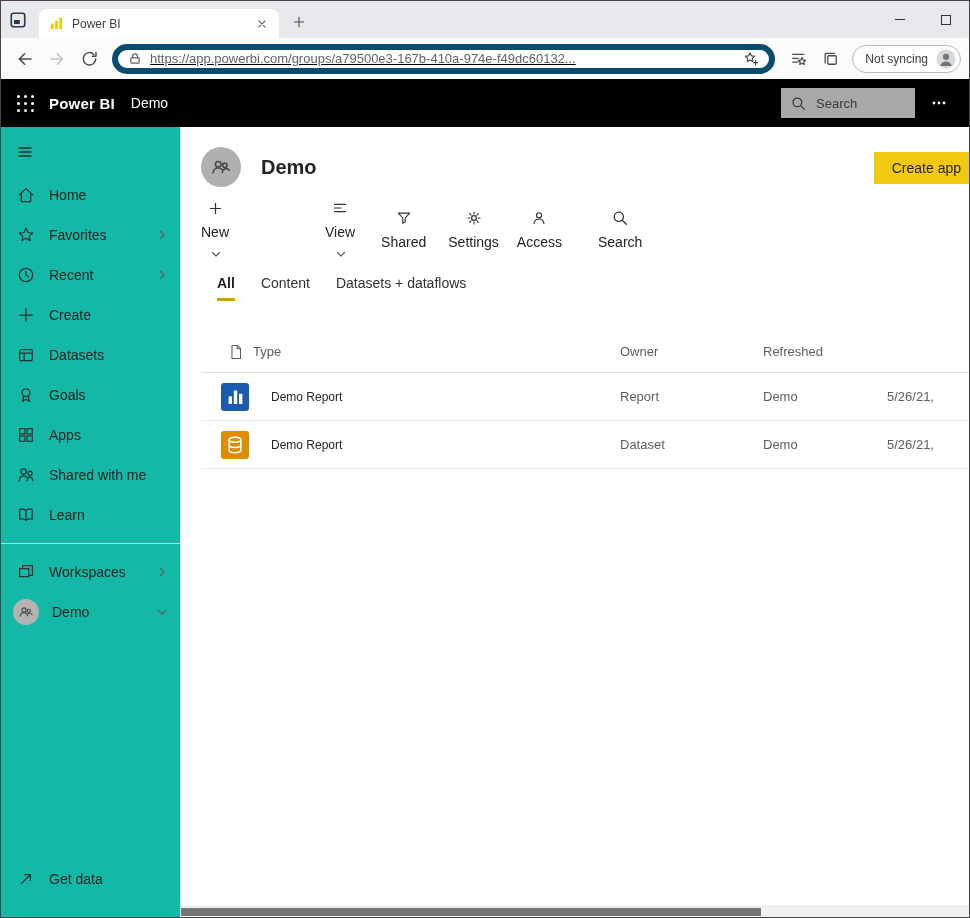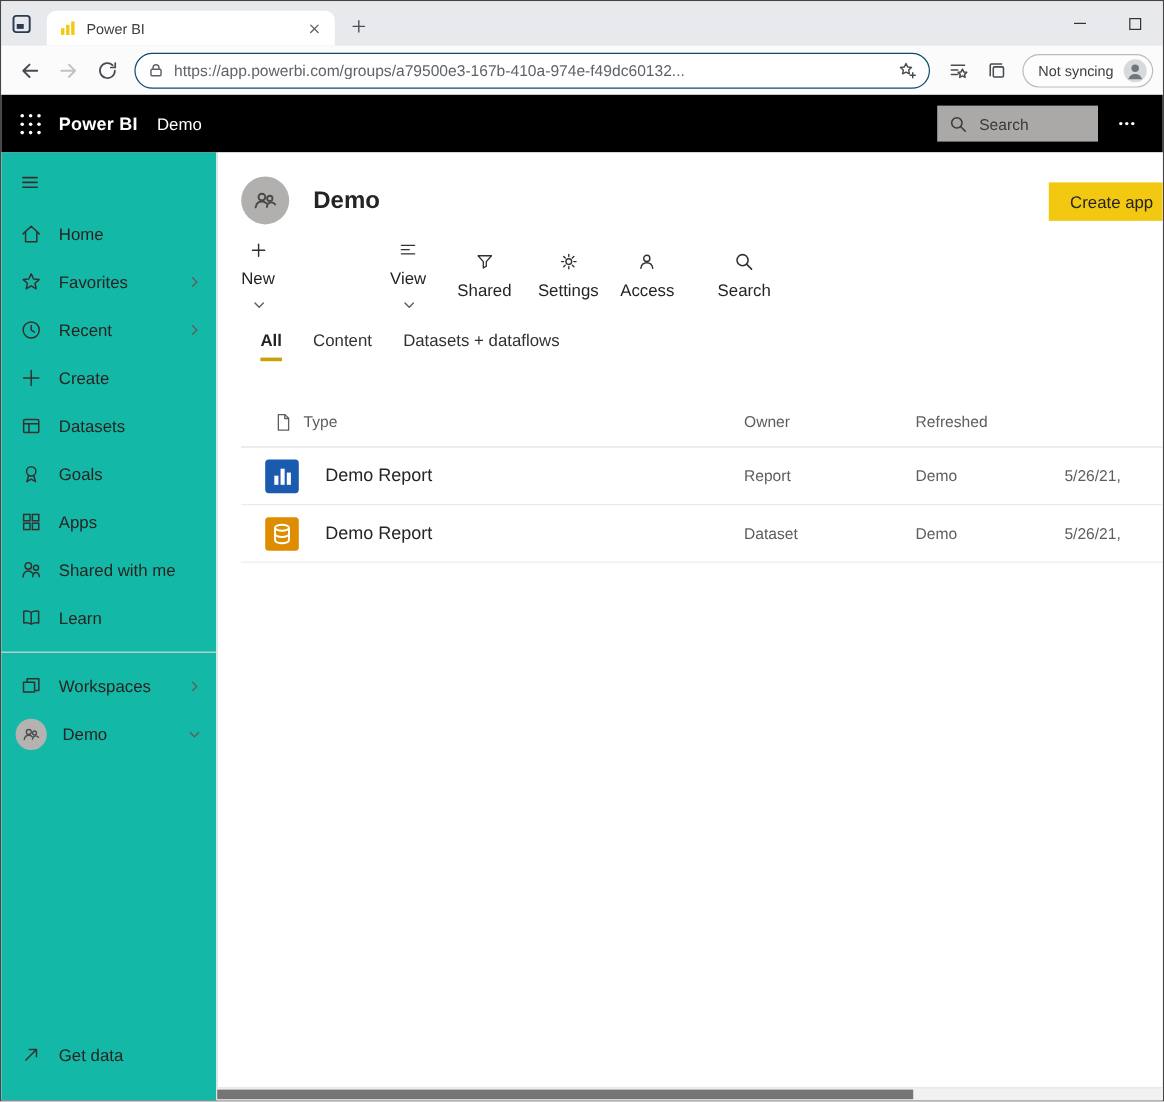--- a/index.html
+++ b/index.html
@@ -17,21 +17,21 @@
   .tab-close { width:18px; height:18px; border-radius:3px; }
   .newtab { margin:0 0 6px 10px; width:20px; height:20px; }
   .win-controls { position:absolute; right:0; top:0; height:37px; display:flex; }
   .win-btn { width:46px; height:37px; display:flex; align-items:center; justify-content:center; cursor:pointer; }
   .min-glyph { width:10px; height:1px; background:#333; display:block; }
   .max-glyph { width:10px; height:10px; border:1px solid #333; display:block; }
 
   
   .navbar { height:41px; background:#fbfbfc; display:flex; align-items:center; padding:0 8px; flex:0 0 auto; }
   .nav-btn { width:32px; height:32px; border-radius:4px; }
-  .addressbar { flex:1; min-width:0; height:30px; margin:0 7px; background:#fff; border:1px solid #0c4a6e; border-radius:15px; display:flex; align-items:center; padding:0 10px; cursor:text; }
+  .addressbar { flex:1; min-width:0; height:30px; margin:0 7px; background:#fff; border:6px solid #0c4a6e; border-radius:15px; display:flex; align-items:center; padding:0 10px; cursor:text;text-decoration:underline; }
   .url { flex:1; font-size:13px; color:#5f6369; white-space:nowrap; overflow:hidden; margin-left:8px; }
   .sync { height:28px; margin-left:6px; border:1px solid #b8bbbf; border-radius:14px; background:#fdfdfd; display:flex; align-items:center; gap:7px; padding:0 3px 0 12px; font-size:12px; color:#3c4043; cursor:pointer; white-space:nowrap; }
 
   
   .pbi-header { height:48px; background:#000; color:#fff; display:flex; align-items:center; flex:0 0 auto; }
   .waffle { width:48px; height:48px; display:flex; align-items:center; justify-content:center; cursor:pointer; }
   .waffle-grid { display:grid; grid-template-columns:repeat(3,3px); grid-gap:4px; }
   .waffle-grid span { width:3px; height:3px; background:#fff; border-radius:50%; display:block; }
   .brand { font-size:15px; font-weight:700; letter-spacing:.2px; cursor:pointer; }
   .hdr-ws { margin-left:16px; font-size:14px; }
@@ -75,21 +75,21 @@
   .tabs { display:flex; gap:26px; margin-top:30px; padding-left:16px; font-size:14px; color:#323130; }
   .tab-item { padding-bottom:7px; border-bottom:3px solid transparent; cursor:pointer; white-space:nowrap; }
   .tab-item.active { font-weight:700; color:#252423; border-bottom-color:#C8A008; }
 
   .table { margin-top:30px; }
   .trow { display:grid; grid-template-columns:52px 367px 143px 124px 220px; align-items:center; width:906px; }
   .thead { height:42px; color:#605e5c; font-size:13px; border-bottom:1px solid #e1dfdd; }
   .tdata { height:48px; border-bottom:1px solid #edebe9; cursor:pointer; }
   .doc-icon { margin-left:26px; display:flex; color:#605e5c; }
   .cell-pad { padding-left:18px; white-space:nowrap; overflow:hidden; }
-  .cell-name { padding-left:18px; font-size:15px; color:#252423; white-space:nowrap; }
+  .cell-name { padding-left:18px; font-size:12px; color:#252423; white-space:nowrap; }
   .cell-dim { font-size:13px; color:#605e5c; white-space:nowrap; }
   .row-icon { margin-left:20px; width:28px; height:28px; border-radius:3px; display:flex; align-items:center; justify-content:center; }
   .row-icon.report { background:#1A5BB0; }
   .row-icon.dataset { background:#DE8C00; }
 
   .hscroll { height:11px; flex:0 0 auto; background:#f1f1f1; border-top:1px solid #e6e6e6; position:relative; }
   .hthumb { position:absolute; left:0; top:1px; bottom:1px; width:580px; background:#757575; cursor:grab; }
 
   svg { display:block; }
 </style>

